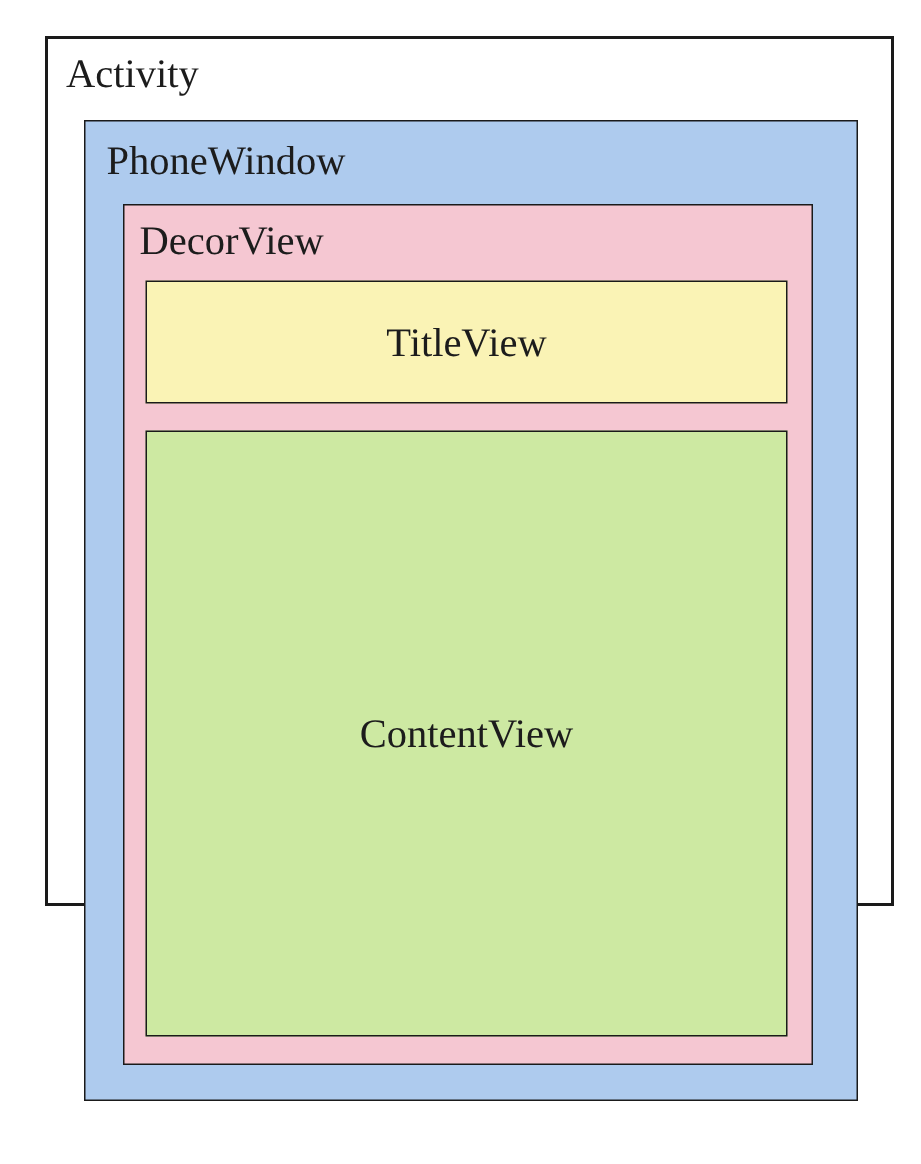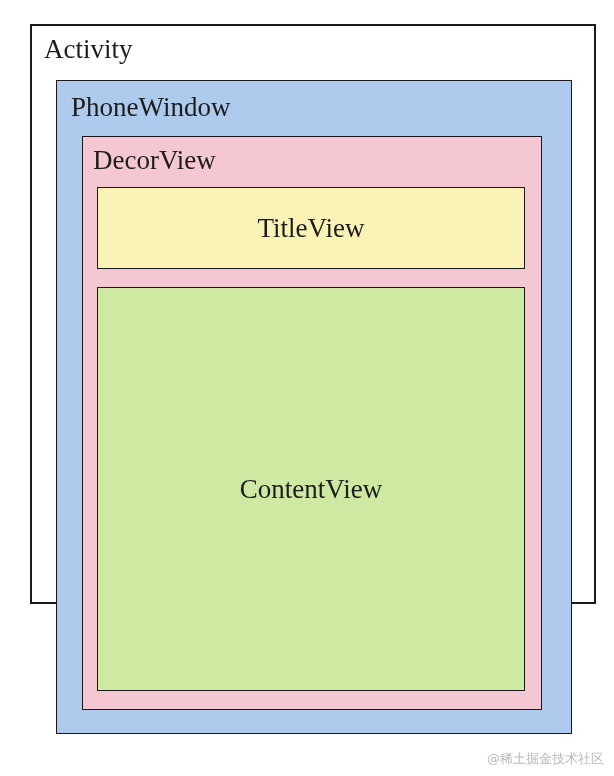--- a/index.html
+++ b/index.html
@@ -122,15 +122,14 @@
         </div>
 
         <div class="box centered-box title-view-box">
           <span class="centered-label">TitleView</span>
         </div>
 
       </div>
     </div>
   </div>
 
-  <span class="watermark">@稀土掘金技术社区</span>
 
 </div>
 
 </body></html>

